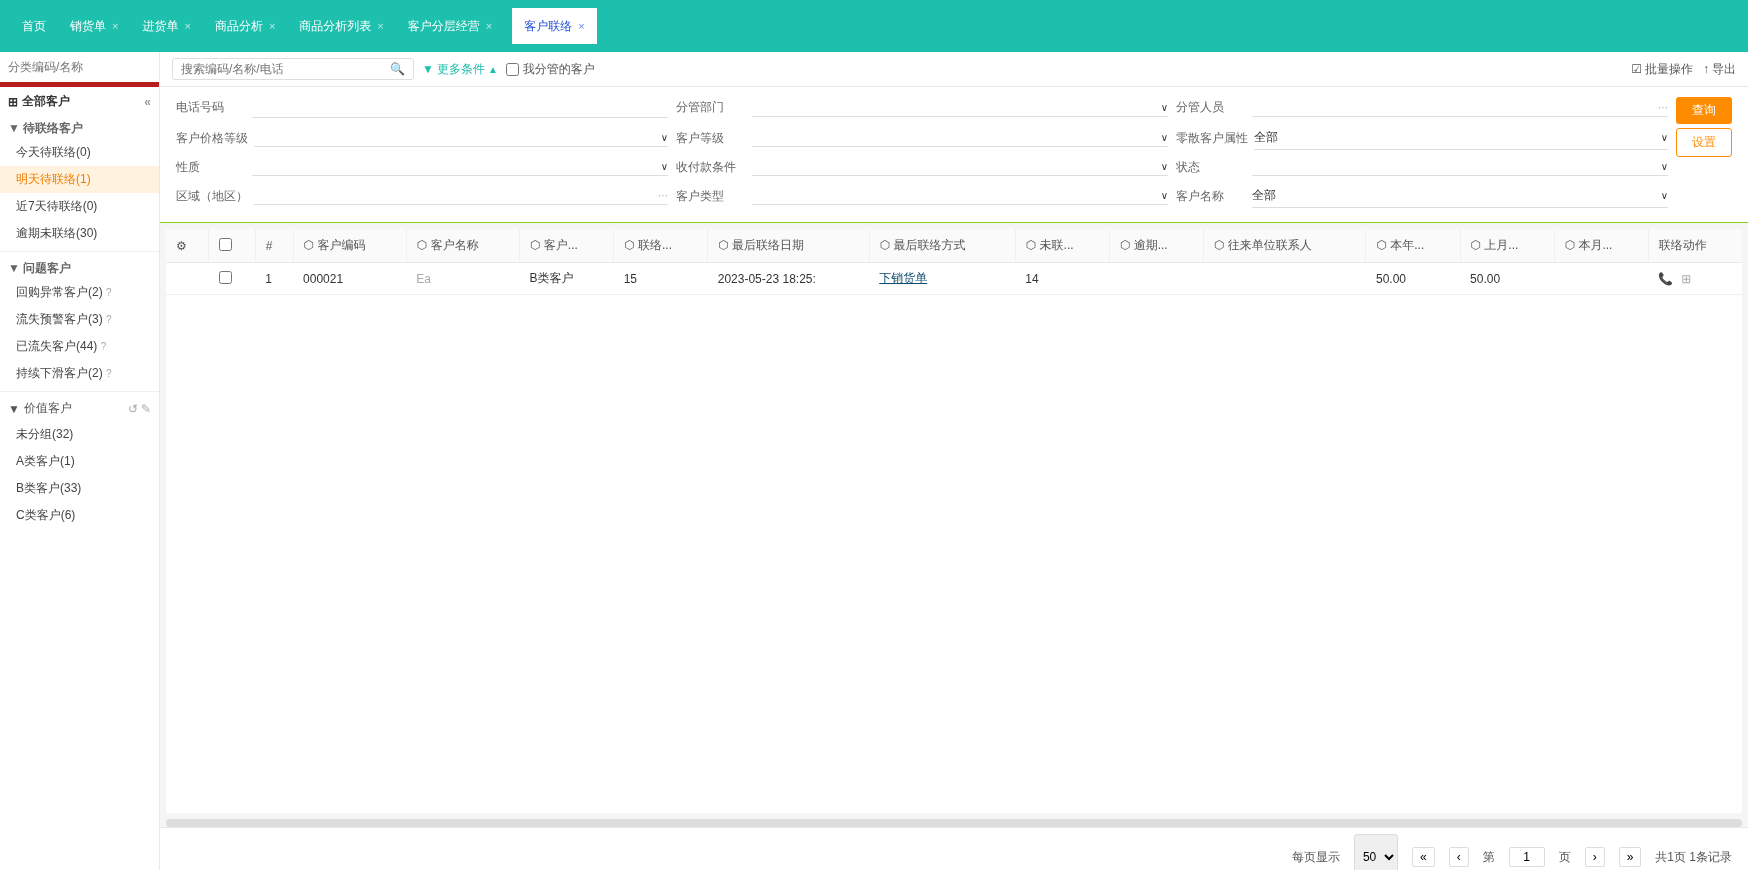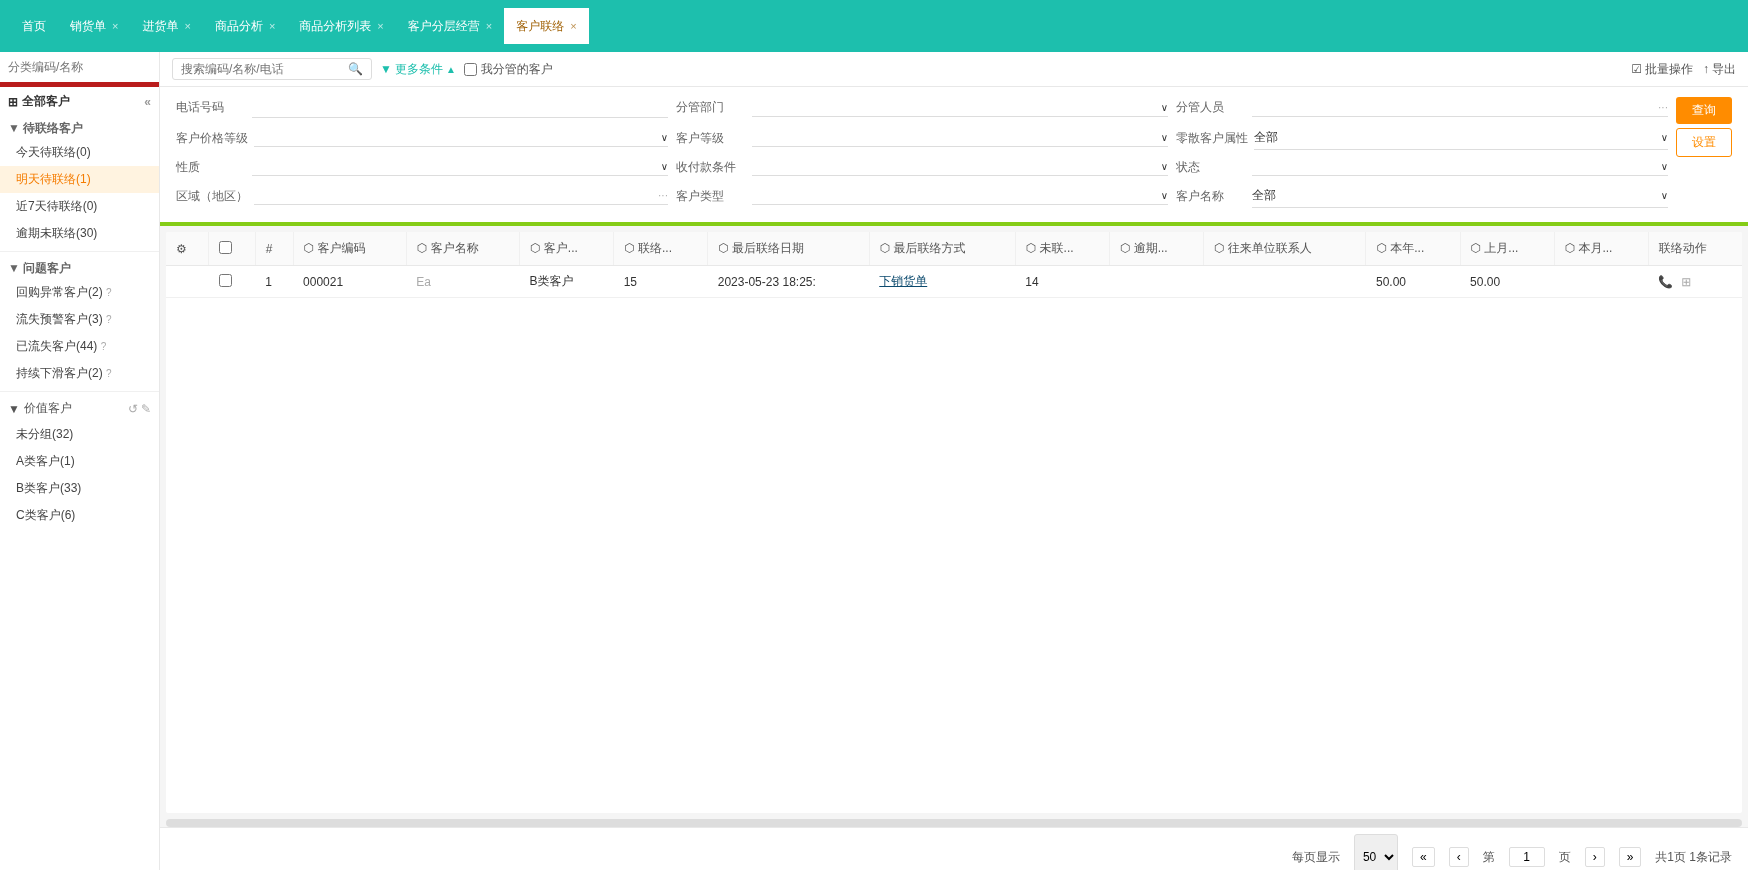--- a/index.html
+++ b/index.html
@@ -19,21 +19,22 @@
       height: 36px;
       display: flex;
       align-items: center;
       cursor: pointer;
       color: white;
       font-size: 13px;
       white-space: nowrap;
     }
     .nav-item.active {
       background: #fff;
-      color: #a16207;
+      color: #1d4ed8;
+      margin-left: 8px;
     }
     .nav-item .close-x {
       margin-left: 6px;
       font-size: 11px;
       opacity: 0.7;
     }
 
     
     .main-layout {
       display: flex;
@@ -119,21 +120,21 @@
       align-items: center;
       gap: 8px;
       border-bottom: 1px solid #e8e8e8;
     }
     .search-input-wrap {
       display: flex;
       align-items: center;
       border: 1px solid #ddd;
       border-radius: 3px;
       padding: 3px 8px;
-      width: 200px;
+      width: 242px;
     }
     .search-input-wrap input {
       border: none;
       outline: none;
       font-size: 12px;
       color: #666;
       width: 100%;
     }
     .filter-btn {
       display: flex;
@@ -160,21 +161,21 @@
       font-size: 12px;
       display: flex;
       align-items: center;
       gap: 3px;
     }
 
     
     .filter-panel {
       background: white;
       padding: 10px 16px;
-      border-bottom: 4px solid #84cc16;
+      border-bottom: 1px solid #84cc16;
     }
     .filter-row {
       display: flex;
       align-items: center;
       gap: 8px;
       margin-bottom: 8px;
     }
     .filter-row:last-child { margin-bottom: 4px; }
     .filter-field {
       display: flex;

